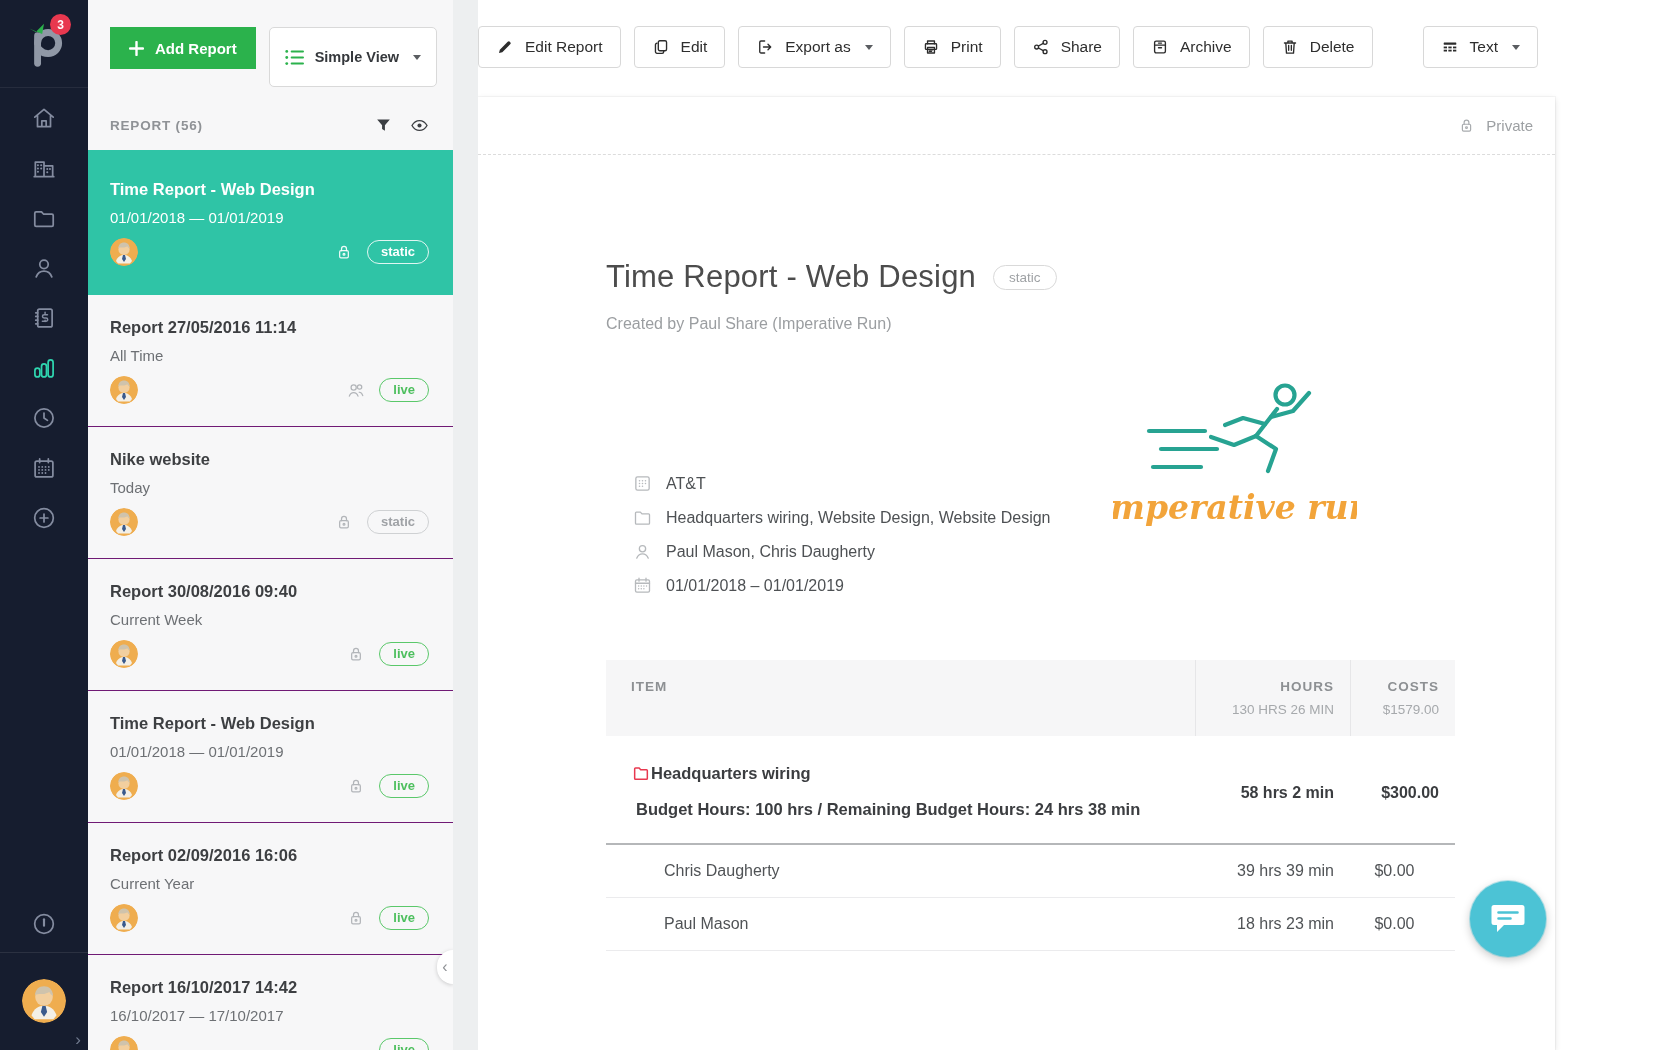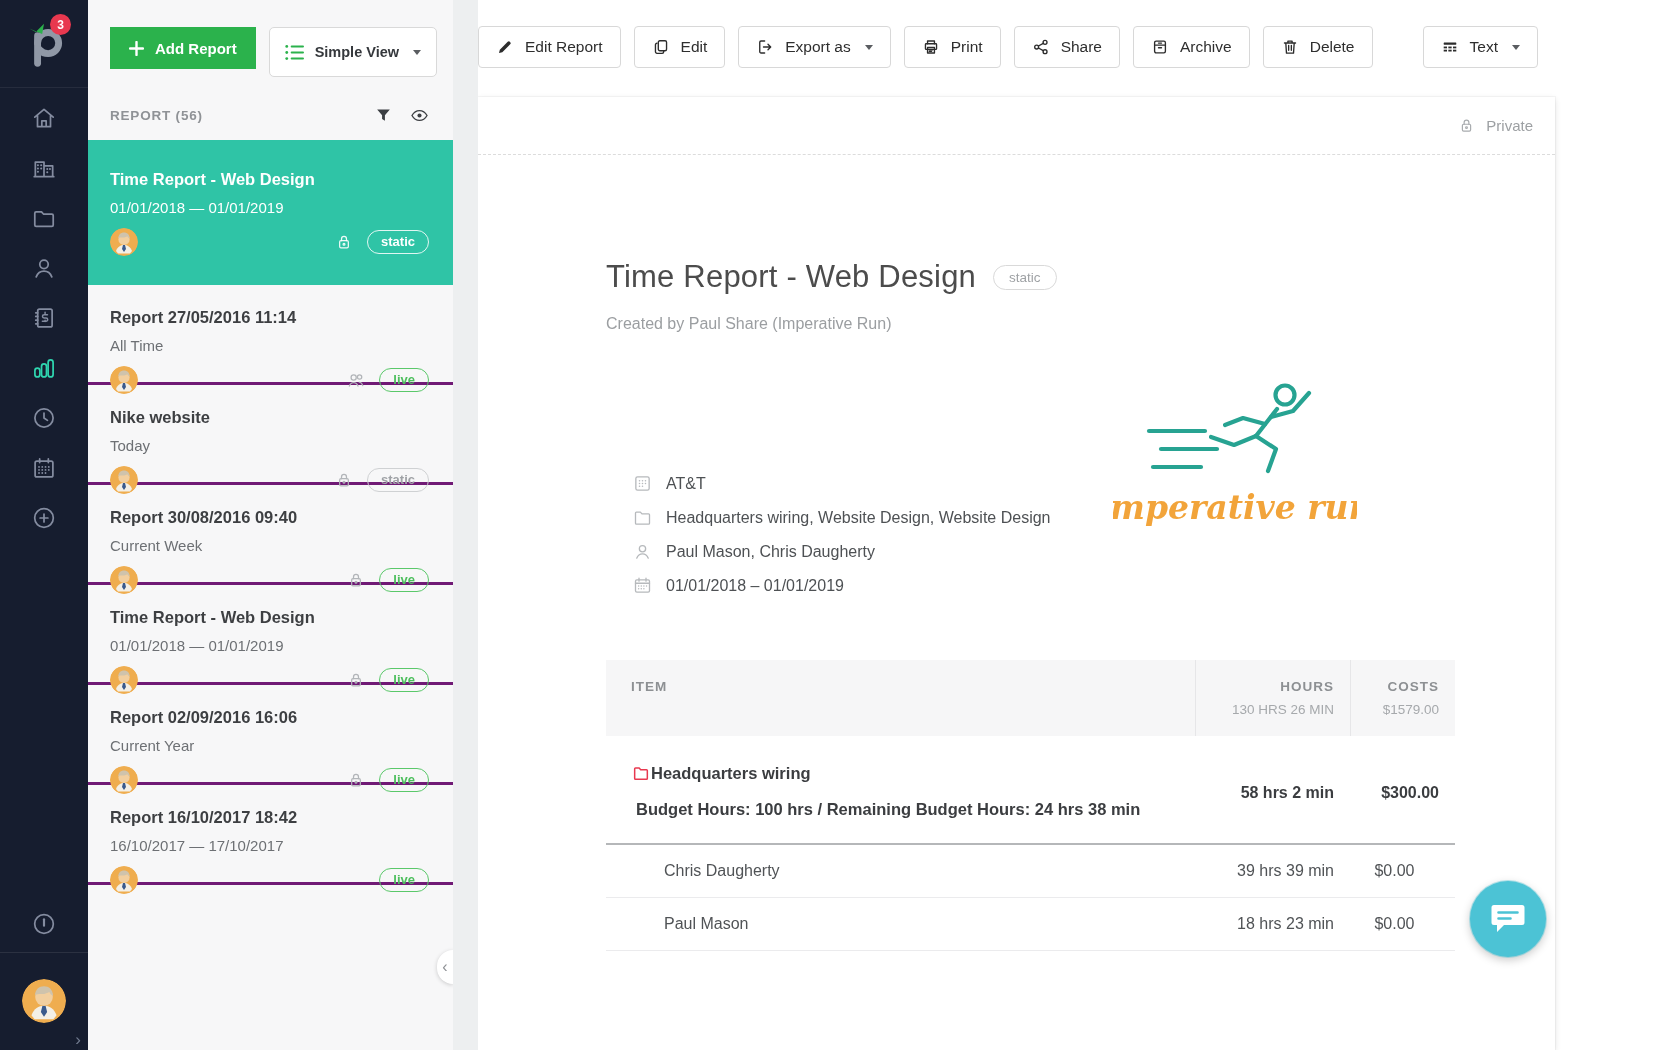--- a/index.html
+++ b/index.html
@@ -18,28 +18,28 @@
   .rail-bottom{margin-top:auto;width:100%;display:flex;flex-direction:column;align-items:center}
   .rail-div{width:100%;border-top:1px solid rgba(255,255,255,.09);margin-top:15px}
   .rail-avatar{width:44px;height:44px;border-radius:50%;margin:26px 0 27px;display:block}
   .rail-expand{position:absolute;right:7px;bottom:2px;color:#707a8e;font-size:17px;line-height:1;cursor:pointer}
 
   
   .panel{width:365px;background:#f7f7f8;flex-shrink:0;position:relative;display:flex;flex-direction:column;overflow:hidden}
   .panel-top{display:flex;gap:13px;padding:27px 16px 0 22px}
   .btn-add{background:#2bb24c;border:none;color:#fff;font-family:inherit;font-weight:bold;font-size:15px;border-radius:0;height:42px;
            padding:0 19px;display:flex;align-items:center;gap:11px;cursor:pointer}
-  .btn-view{background:#fff;border:1px solid #d9d9d9;color:#35383c;font-family:inherit;font-weight:bold;font-size:14.5px;border-radius:5px;height:50px;
+  .btn-view{background:#fff;border:1px solid #d9d9d9;color:#35383c;font-family:inherit;font-weight:bold;font-size:14.5px;border-radius:5px;height:60px;
             padding:0 15px;display:flex;align-items:center;gap:11px;cursor:pointer}
   .caret{width:0;height:0;border-left:4.5px solid transparent;border-right:4.5px solid transparent;border-top:5.5px solid #5a5d61;margin-left:3px}
   .panel-head{display:flex;align-items:center;margin:29px 24px 15px 22px;color:#8f9296;font-size:13.5px;letter-spacing:.8px;font-weight:bold}
   .panel-head .sp{flex:1}
   .ph-ic{width:19px;height:19px;cursor:pointer}
   .items{flex:1}
-  .item{height:100px;box-sizing:border-box;padding:23px 24px 0 22px;border-bottom:3px solid #701a75;cursor:pointer}
+  .item{height:132px;box-sizing:border-box;padding:23px 24px 0 22px;border-bottom:1px solid #701a75;cursor:pointer}
   .item .t{font-size:16.5px;font-weight:bold;color:#3d3f42;white-space:nowrap}
   .item .s{font-size:15px;color:#6d7074;margin-top:10px}
   .item .row3{display:flex;align-items:center;margin-top:12px}
   .item .sp{flex:1}
   .av28{width:28px;height:28px;border-radius:50%}
   .lk{width:20px;height:20px;stroke:#b2b5b9;fill:none;stroke-width:1.5;stroke-linecap:round;stroke-linejoin:round}
   .badge{margin-left:13px;font-size:13px;font-weight:bold;padding:3px 13px;border-radius:12px;border:1.5px solid;line-height:1.25}
   .badge.live{color:#4dbf5e;border-color:#5ac86a}
   .badge.stat{color:#9fa2a6;border-color:#cfd1d3}
   .item.sel{background:#2fc4a6;height:145px;padding-top:30px;border-bottom:none}
@@ -304,21 +304,21 @@
             </svg>
           <span class="sp"></span>
           <svg class="lk" viewBox="0 0 24 24">
               <use href="#sym-lock"></use>
             </svg>
           <span class="badge live">live</span>
         </div>
       </div>
 
       <div class="item">
-        <div class="t">Report 16/10/2017 18:42</div>
+        <div class="t">Report 16/10/2017 14:42</div>
         <div class="s">16/10/2017 — 17/10/2017</div>
         <div class="row3">
           <svg class="av28" viewBox="0 0 28 28">
               <use href="#sym-avatar"></use>
             </svg>
           <span class="sp"></span>
           <span class="badge live">live</span>
         </div>
       </div>
 

